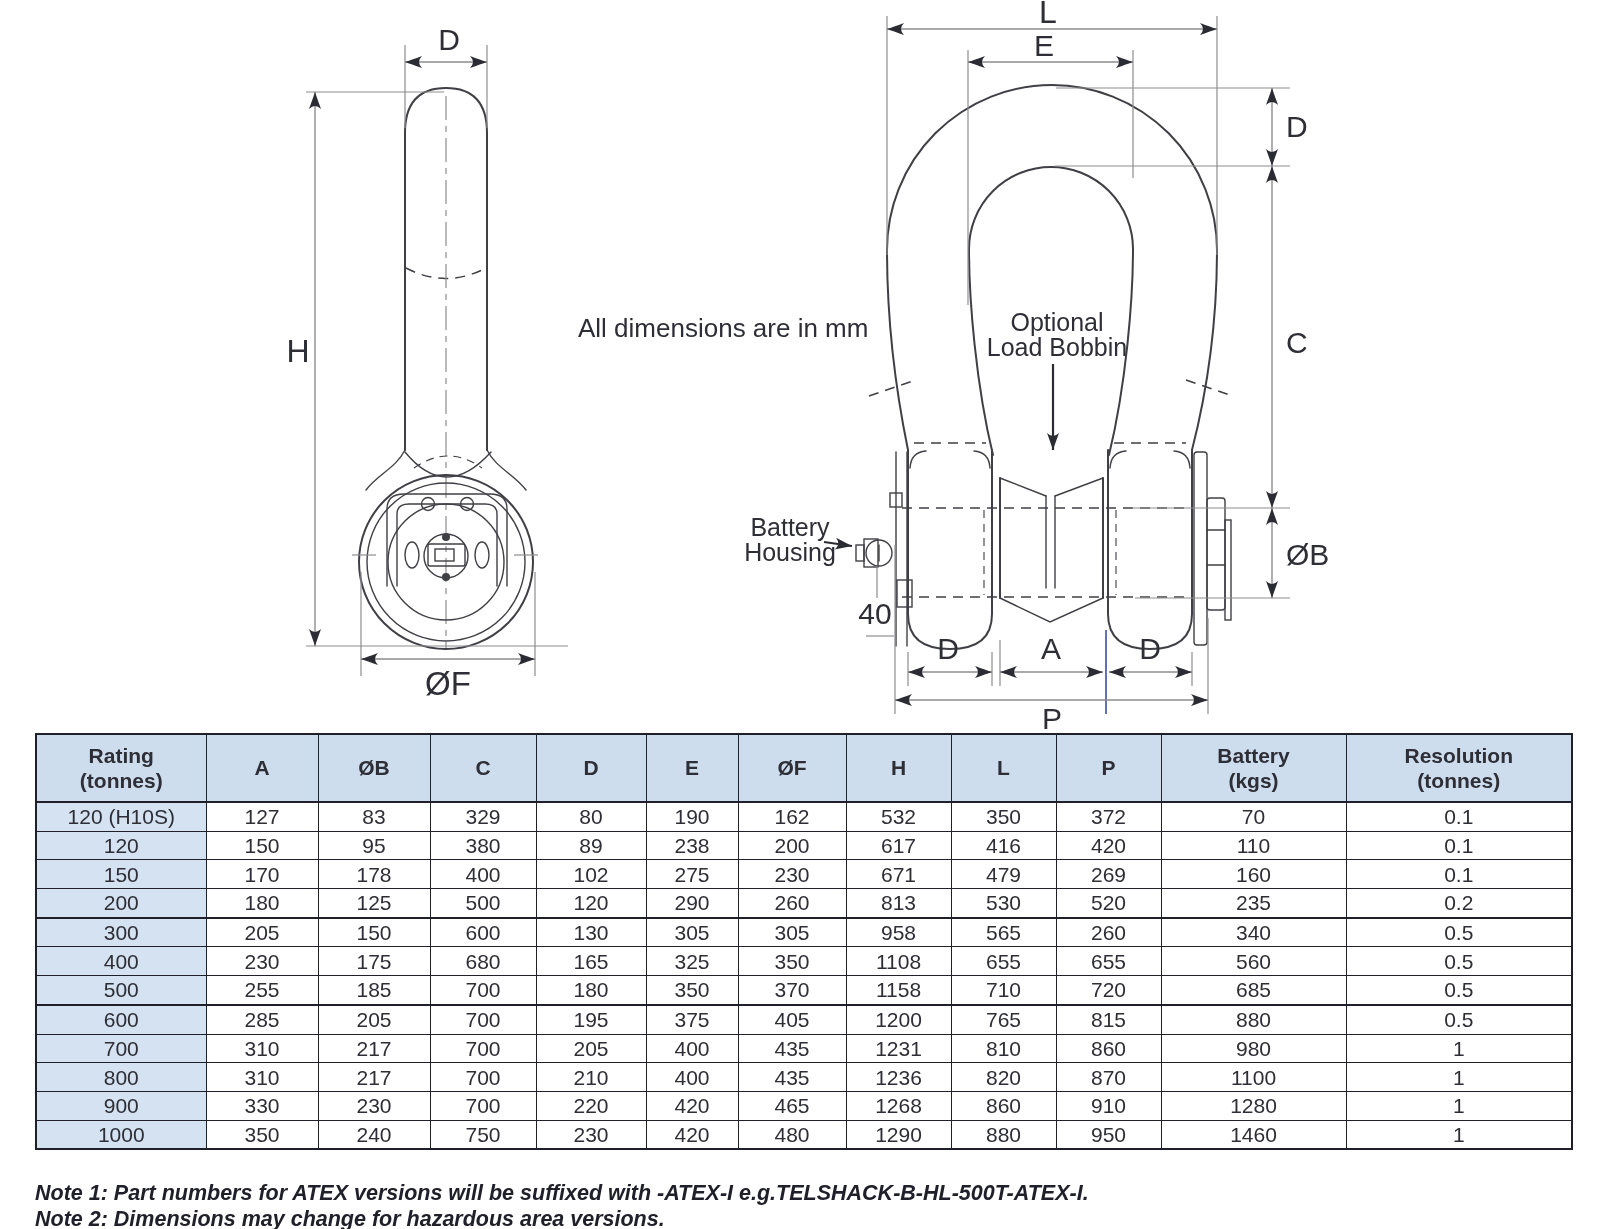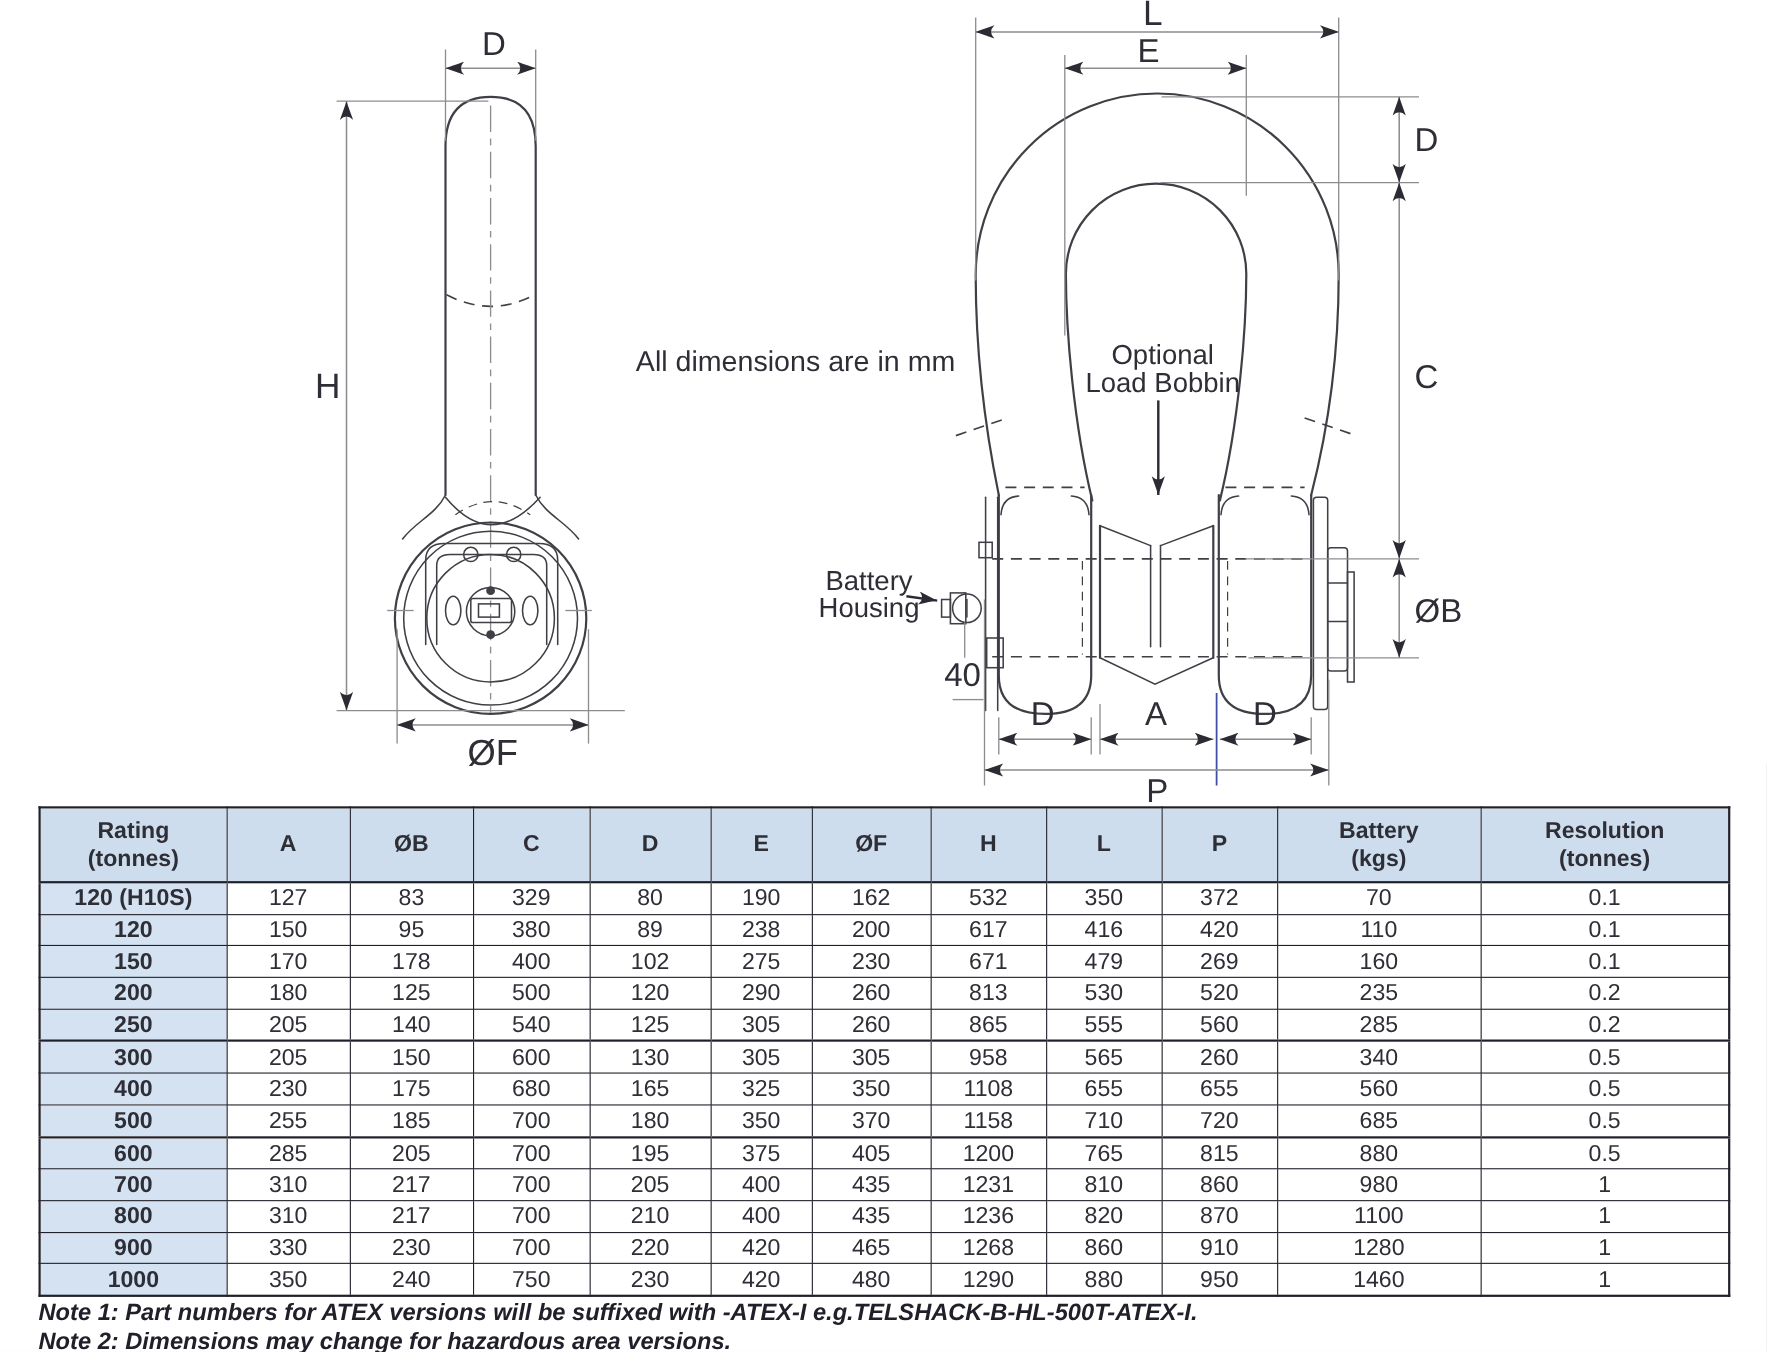--- a/index.html
+++ b/index.html
@@ -28,21 +28,21 @@
   .note{font-size:26px;}
   .fdia{font-size:33px;}
 
   
   .spec-table{position:absolute;left:35px;top:733px;width:1536px;border-collapse:collapse;
               table-layout:fixed;color:var(--text);border:2.5px solid var(--border);}
   .spec-table th,.spec-table td{border:1px solid var(--border);text-align:center;padding:0;overflow:hidden;}
   .spec-table th{background:var(--table_header_bg);font-weight:bold;font-size:21px;line-height:1.2;
                  white-space:pre-line;height:66px;border-bottom:2.5px solid var(--border);}
   .spec-table td{font-size:21px;height:27.7px;line-height:1;background:#fff;}
-  .spec-table td.rating{background:var(--rating_col_bg);font-weight:bold;}
+  .spec-table td.rating{background:var(--rating_col_bg);}
   .spec-table tr.thick-top td{border-top:2.2px solid var(--border);}
 
   .notes{position:absolute;left:35px;top:1180px;color:var(--border);
          font-style:italic;font-weight:bold;font-size:21.5px;line-height:1.22;}
 </style>
 </head>
 <body>
 
 <div class="canvas">
 
@@ -310,34 +310,20 @@
           <td>500</td>
           <td>120</td>
           <td>290</td>
           <td>260</td>
           <td>813</td>
           <td>530</td>
           <td>520</td>
           <td>235</td>
           <td>0.2</td>
         </tr>
-        <tr>
-          <td class="rating">250</td>
-          <td>205</td>
-          <td>140</td>
-          <td>540</td>
-          <td>125</td>
-          <td>305</td>
-          <td>260</td>
-          <td>865</td>
-          <td>555</td>
-          <td>560</td>
-          <td>285</td>
-          <td>0.2</td>
-        </tr>
         <tr class="thick-top">
           <td class="rating">300</td>
           <td>205</td>
           <td>150</td>
           <td>600</td>
           <td>130</td>
           <td>305</td>
           <td>305</td>
           <td>958</td>
           <td>565</td>

